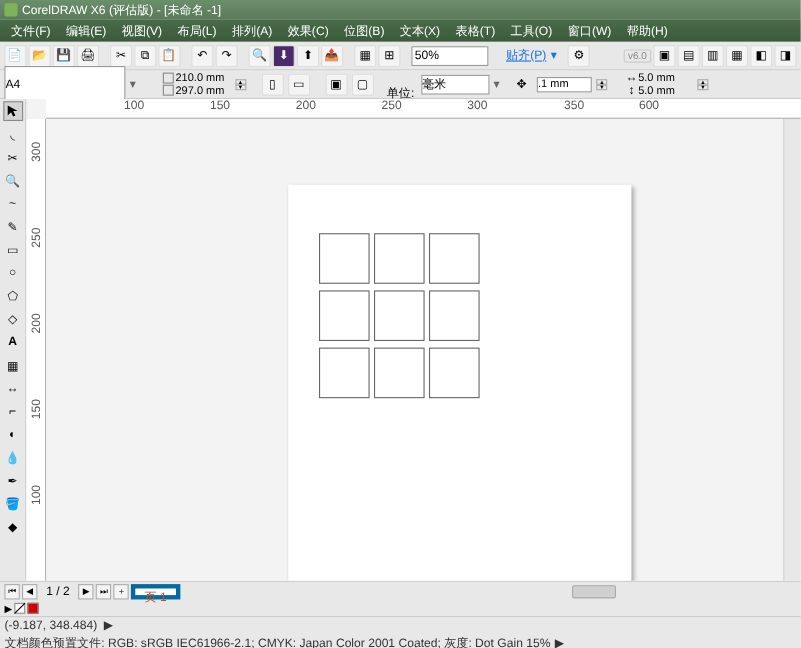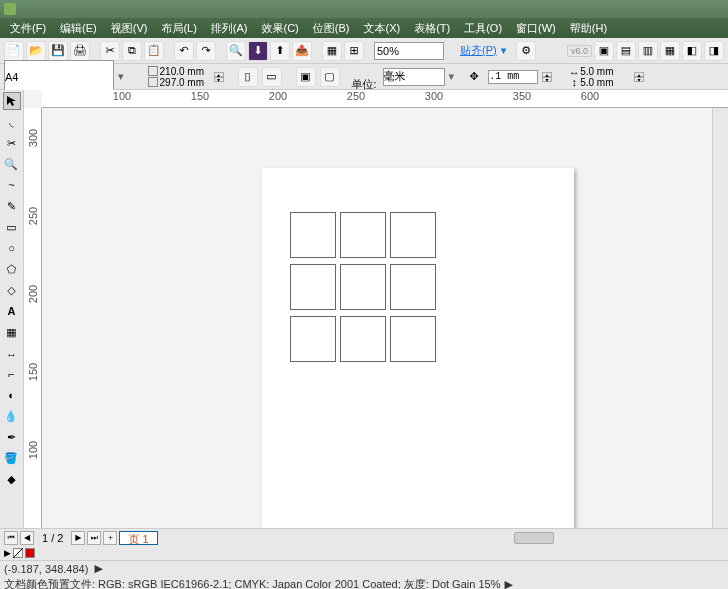--- a/index.html
+++ b/index.html
@@ -16,54 +16,55 @@
 .propbar { height: 26px; background: #e8e8e8; border-bottom: 1px solid #ccc; display: flex; align-items: center; padding: 0 4px; gap: 4px; }
 .paper-combo { width: 110px; height: 34px; border: 1px solid #999; background: #fff; }
 .dim-group { display: flex; flex-direction: column; gap: 0; margin-left: 20px; }
 .dim-row { display: flex; align-items: center; height: 11px; }
 .dim-icon { width: 10px; height: 10px; border: 1px solid #888; margin-right: 2px; }
 .dim-input { width: 50px; height: 11px; border: none; background: transparent; font-size: 10px; }
 .spinner { width: 10px; display: flex; flex-direction: column; }
 .spinner div { height: 5px; border: 1px solid #aaa; font-size: 6px; text-align: center; line-height: 4px; cursor: pointer; }
 .units-label { margin: 16px 2px 0 8px; }
 .units-combo { width: 62px; height: 18px; border: 1px solid #999; background: #fff; font-size: 11px; }
-.nudge-input { width: 50px; height: 14px; border: 1px solid #999; background: #fff; font-size: 10px; margin-left: 4px; font-family: Liberation Mono, monospace; }
+.nudge-input { width: 50px; height: 14px; border: 1px solid #999; background: #fff; font-size: 10px; margin-left: 4px; }
 .dup-group { display: flex; flex-direction: column; margin-left: 12px; }
 .dup-row { display: flex; align-items: center; height: 11px; }
 .main { display: flex; height: 438px; }
 .toolbox { width: 24px; background: #e8e8e8; border-right: 1px solid #ccc; display: flex; flex-direction: column; align-items: center; padding-top: 2px; gap: 3px; }
 .tool { width: 18px; height: 18px; border: 1px solid transparent; display: flex; align-items: center; justify-content: center; cursor: pointer; position: relative; }
 .tool.active { border: 1px solid #888; background: #d4d4d4; }
 .workspace { flex: 1; display: flex; flex-direction: column; background: #f3f3f3; position: relative; }
 .top-ruler { height: 18px; background: #fff; border-bottom: 1px solid #aaa; display: flex; align-items: flex-end; font-size: 9px; color: #555; position: relative; margin-left: 18px; }
 .top-ruler .label { position: absolute; top: 0; transform: translateX(-50%); }
 .canvas-row { flex: 1; display: flex; overflow: hidden; }
 .left-ruler { width: 18px; background: #fff; border-right: 1px solid #aaa; position: relative; font-size: 9px; color: #555; }
 .left-ruler .label { position: absolute; right: 2px; writing-mode: vertical-rl; transform: translateY(-50%) rotate(180deg); }
 .canvas { flex: 1; background: #f3f3f3; position: relative; overflow: hidden; }
 .page { position: absolute; left: 220px; top: 60px; width: 312px; height: 440px; background: #fff; box-shadow: 2px 2px 4px rgba(0,0,0,.3); }
 .grid { position: absolute; left: 248px; top: 104px; }
 .sq { width: 46px; height: 46px; border: 1px solid #666; position: absolute; background: #fff; }
 .nav { height: 18px; background: #e8e8e8; border-top: 1px solid #ccc; display: flex; align-items: center; padding: 0 4px; gap: 2px; }
 .nav-btn { width: 14px; height: 14px; border: 1px solid #aaa; background: #f4f4f4; display: flex; align-items: center; justify-content: center; font-size: 8px; cursor: pointer; }
-.page-tab { background: #fff; border: 1px solid #0369a1; padding: 0 8px; height: 14px; color: #c05020; }
+.page-tab { background: #fff; border: 4px solid #0369a1; padding: 0 8px; height: 14px; color: #c05020; }
 .hscroll { flex: 1; height: 14px; background: #e8e8e8; margin: 0 4px; display: flex; align-items: center; }
 .hscroll-thumb { width: 40px; height: 12px; background: #d0d0d0; border: 1px solid #aaa; border-radius: 2px; margin-left: 350px; }
 .palette-row { height: 14px; background: #e8e8e8; display: flex; align-items: center; padding: 0 4px; gap: 2px; }
 .pal-btn { width: 10px; height: 10px; border: 1px solid #888; cursor: pointer; }
 .status1 { height: 16px; background: #e8e8e8; border-top: 1px solid #ccc; display: flex; align-items: center; padding: 0 4px; font-size: 10px; color: #333; gap: 6px; }
 .status2 { height: 16px; background: #e8e8e8; display: flex; align-items: center; padding: 0 4px; font-size: 10px; color: #333; }
 .small-ico { width: 12px; height: 12px; display: inline-flex; align-items: center; justify-content: center; }
 .vscroll { width: 16px; background: #e8e8e8; border-left: 1px solid #ccc; }
 </style>
 </head>
 <body>
 
 <div class="titlebar">
   <span class="icon"></span>
+  <span>CorelDRAW X6 (评估版) - [未命名 -1]</span>
 </div>
 
 <div class="menubar">
   <span class="item">文件(F)</span>
   <span class="item">编辑(E)</span>
   <span class="item">视图(V)</span>
   <span class="item">布局(L)</span>
   <span class="item">排列(A)</span>
   <span class="item">效果(C)</span>
   <span class="item">位图(B)</span>

